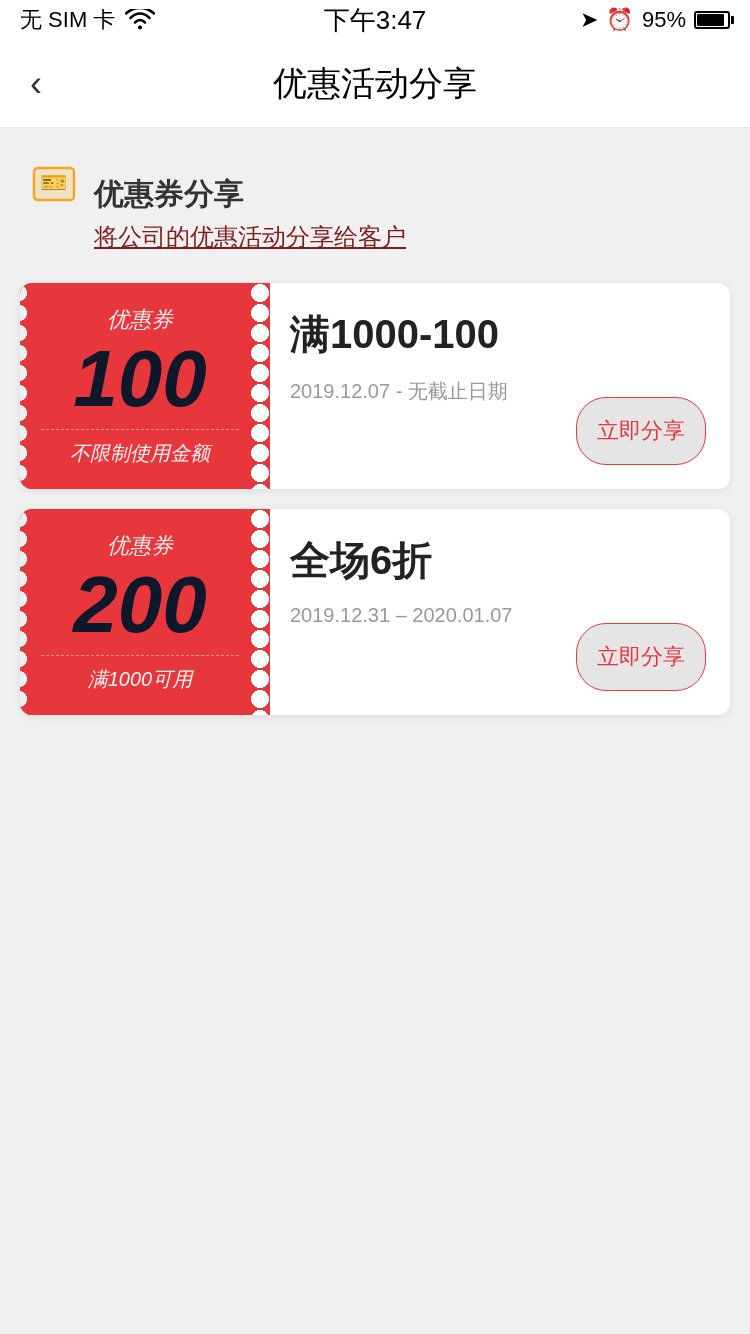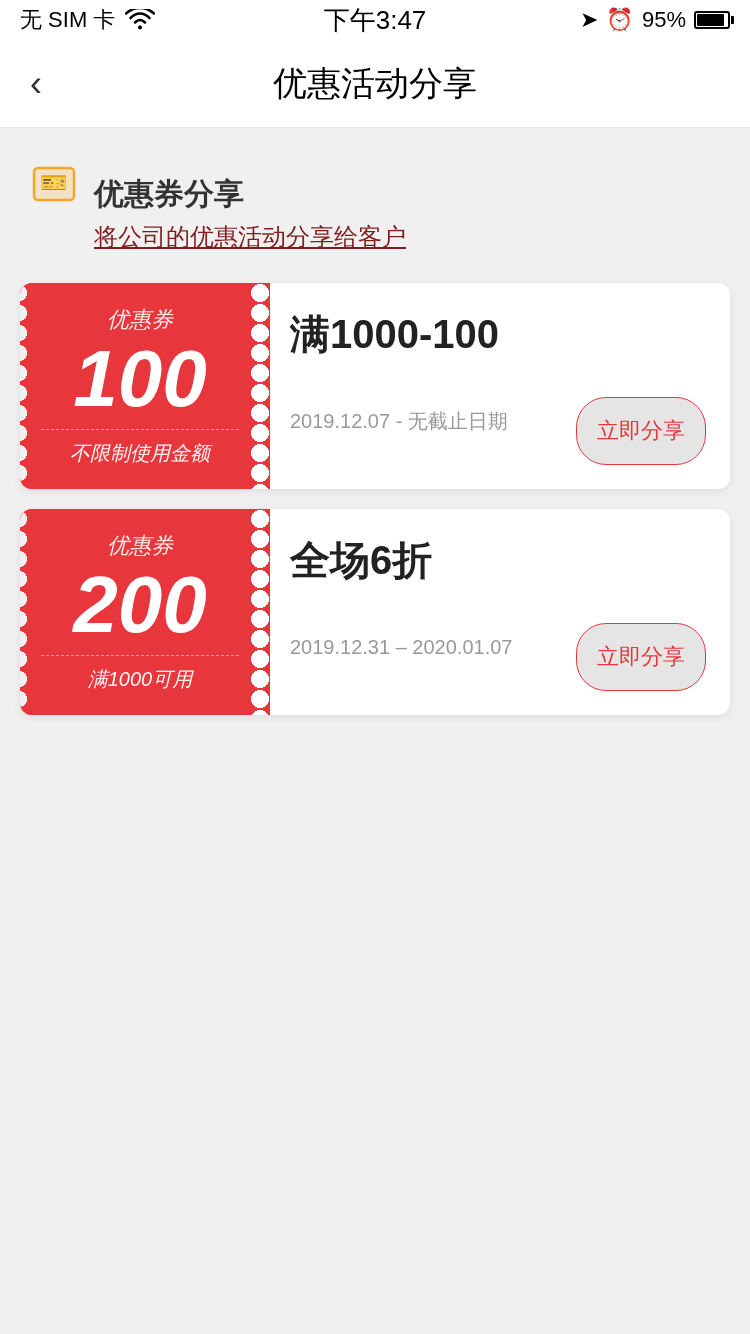--- a/index.html
+++ b/index.html
@@ -205,21 +205,21 @@
     }
 
     .coupon-label {
       font-size: 22px;
       color: rgba(255,255,255,0.9);
       margin-bottom: 4px;
     }
     .coupon-amount {
       font-size: 80px;
       font-weight: bold;
-      color: #ffffff;
+      color: #0f172a;
       line-height: 1;
       margin-bottom: 10px;
     }
     .coupon-divider {
       width: 90%;
       border-top: 1px dashed rgba(255,255,255,0.5);
       margin-bottom: 10px;
     }
     .coupon-condition {
       font-size: 20px;
@@ -236,21 +236,21 @@
       justify-content: center;
     }
     .coupon-name {
       font-size: 40px;
       font-weight: bold;
       color: #222;
       margin-bottom: 16px;
     }
     .coupon-meta {
       display: flex;
-      align-items: center;
+      align-items: flex-start;
       justify-content: space-between;
     }
     .coupon-date {
       font-size: 20px;
       color: #999;
       flex: 1;
     }
     .share-btn {
       border: 1.5px solid #e8363d;
       background: #e5e5e5;

